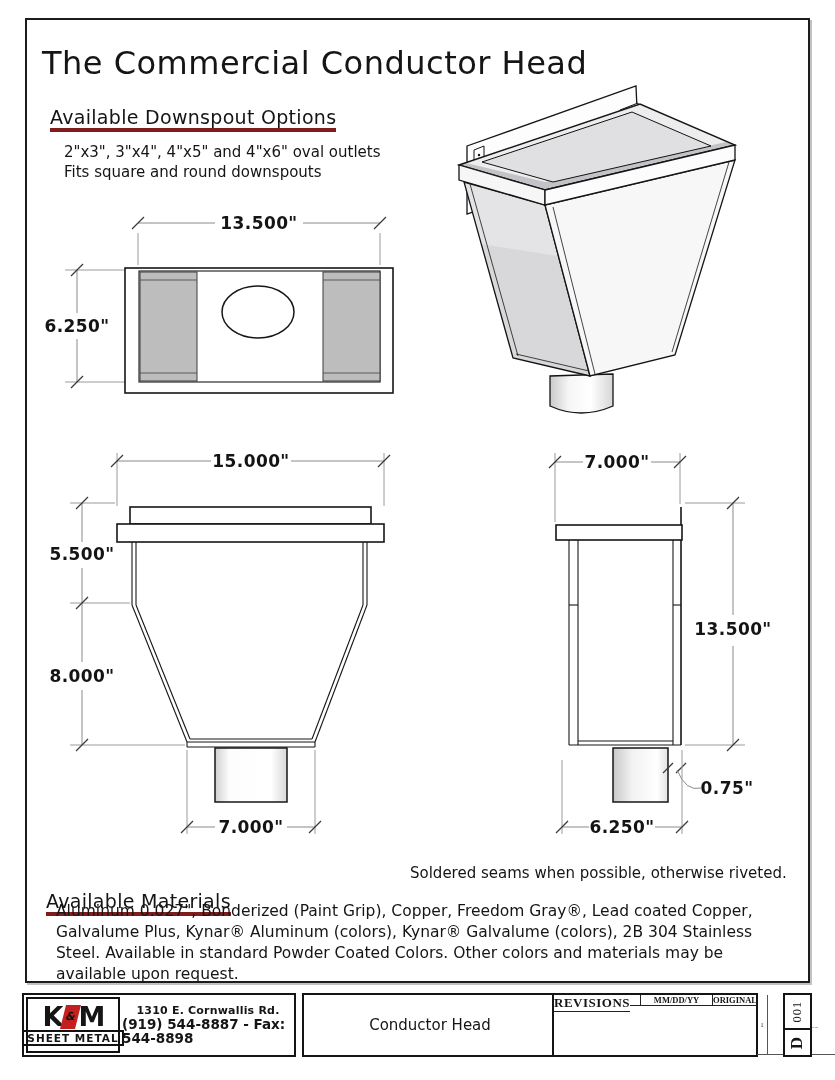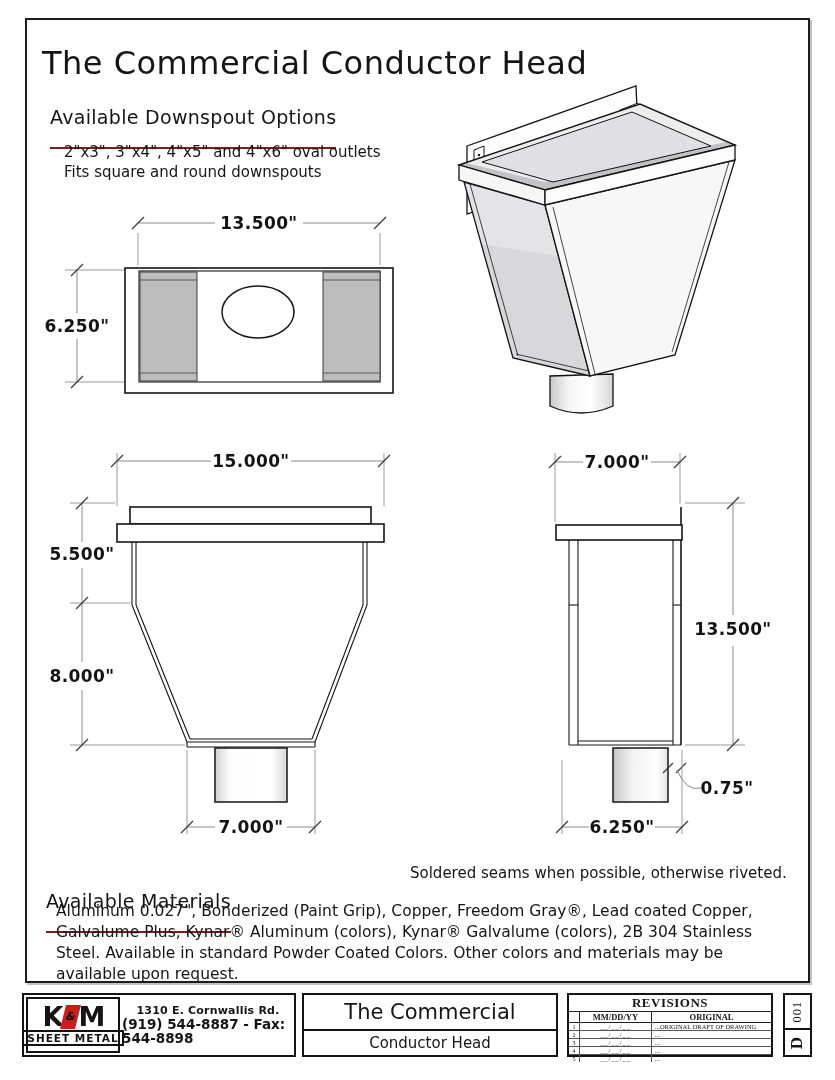--- a/index.html
+++ b/index.html
@@ -13,21 +13,21 @@
   
   .sheet-border {
     left:25px; top:18px; width:785px; height:965px;
     border:2px solid #1c1c1c; box-shadow:2px 2px 0 #c2c2c2;
   }
 
   .page-title { left:42px; top:44px; font-size:32px; font-weight:400; letter-spacing:.5px; }
 
   .section-heading {
     font-size:19px; font-weight:500; letter-spacing:.3px;
-    border-bottom:2px solid #7f1d1d; padding-bottom:19px; display:inline-block;
+    border-bottom:4px solid #7f1d1d; padding-bottom:0; display:inline-block;
   }
   .h-downspout { left:50px; top:106px; }
   .h-materials { left:46px; top:890px; }
 
   .body-text { font-size:15px; line-height:20px; }
   .downspout-text { left:64px; top:142px; }
   .seam-note { left:410px; top:864px; font-size:15px; }
   .materials-text { left:56px; top:901px; width:714px; font-size:15.5px; line-height:21px; }
 
   svg { overflow:visible; }
@@ -52,21 +52,21 @@
   }
   .logo-sub { border:2px solid #111; font-size:10.5px; font-weight:800; letter-spacing:1px; padding:0 3px; margin-top:1px; white-space:nowrap; }
   .addr { flex:1; display:flex; flex-direction:column; justify-content:center; align-items:center; font-weight:700; line-height:1.05; }
   .addr-l1,.addr-l2 { font-size:11px; letter-spacing:.2px; }
   .addr-l3 { font-size:13.5px; margin-top:1px; }
 
   .tb-center { left:302px; width:256px; display:flex; flex-direction:column; }
   .tb-product1 { flex:1.4; display:flex; align-items:center; justify-content:center; font-size:21px; font-weight:500; border-bottom:2px solid #141414; }
   .tb-product2 { flex:1; display:flex; align-items:center; justify-content:center; font-size:15px; font-weight:500; }
 
-  .tb-rev { left:567px; width:206px; font-family:"Liberation Serif","DejaVu Serif",serif; display:flex; flex-direction:column; }
+  .tb-rev { left:552px; width:206px; font-family:"Liberation Serif","DejaVu Serif",serif; display:flex; flex-direction:row; }
   .rev-title { text-align:center; font-size:13px; font-weight:700; letter-spacing:.5px; border-bottom:1px solid #222; height:17px; line-height:16px; }
   .rev-head { display:flex; border-bottom:1px solid #222; height:11px; font-size:8.5px; font-weight:700; }
   .rev-row { display:flex; border-bottom:1px solid #555; flex:1; font-size:6.5px; align-items:center; }
   .rev-row:last-child { border-bottom:none; }
   .rev-num { width:11px; border-right:1px solid #555; text-align:center; font-size:6px; align-self:stretch; display:flex; align-items:center; justify-content:center; }
   .rev-date { width:72px; border-right:1px solid #555; text-align:center; align-self:stretch; display:flex; align-items:center; justify-content:center; letter-spacing:1px; }
   .rev-remark { flex:1; padding-left:3px; }
   .rev-head .rev-num { border-right:1px solid #222; }
   .rev-head .rev-date { border-right:1px solid #222; letter-spacing:0; }
   .rev-head .rev-remark { text-align:center; padding:0; display:flex; align-items:center; justify-content:center; }
@@ -279,21 +279,20 @@
     </div>
     <div class="addr">
       <div class="addr-l1">1310 E. Cornwallis Rd.</div>
       <div class="addr-l3">(919) 544-8887 - Fax: 544-8898</div>
     </div>
   </div>
 
 </div>
 
 <div class="tb-box tb-center">
-  <div class="tb-product1">The Commercial</div>
   <div class="tb-product2">Conductor Head</div>
 </div>
 
 <div class="tb-box tb-rev">
   <div class="rev-title">REVISIONS</div>
   <div class="rev-head">
     <div class="rev-num"></div>
     <div class="rev-date">MM/DD/YY</div>
     <div class="rev-remark">ORIGINAL</div>
   </div>

